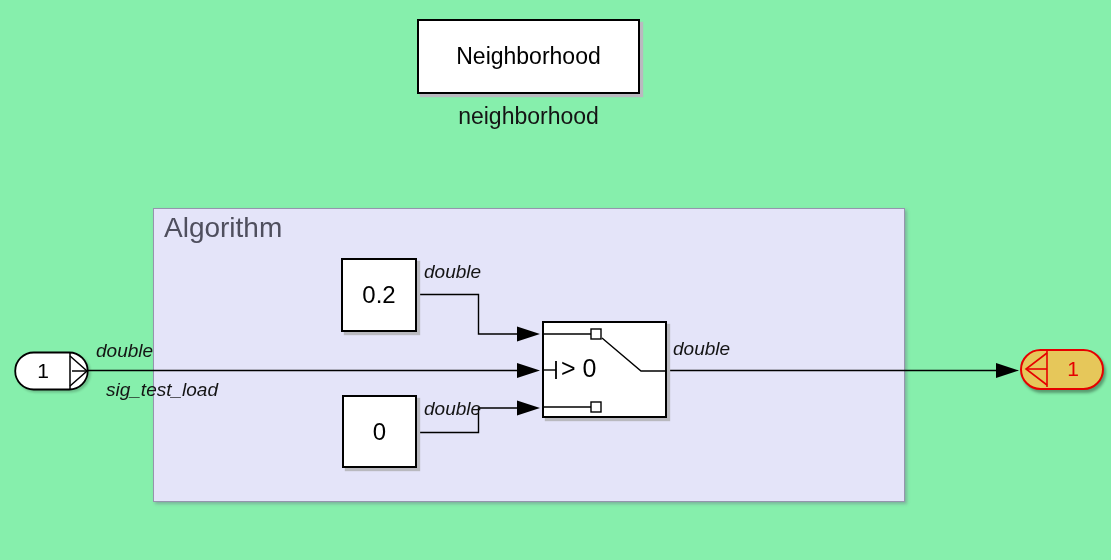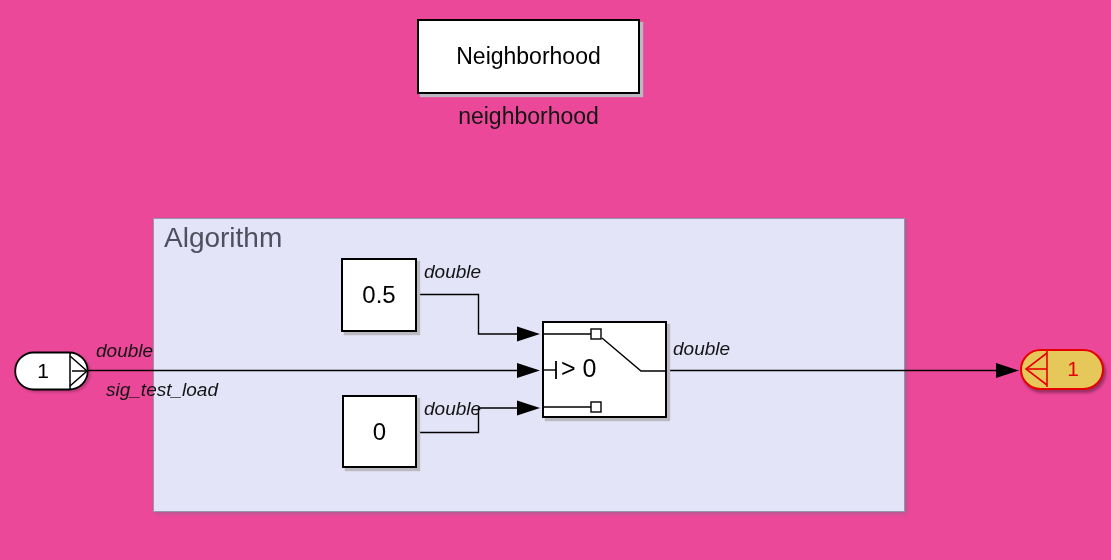--- a/index.html
+++ b/index.html
@@ -1,35 +1,35 @@
 <!DOCTYPE html>
 <html><head>
 <meta charset="utf-8">
 <style>
   html,body{margin:0;padding:0;background:#ffffff;}
   #canvas{
-    position:relative;width:1111px;height:560px;background:#ec4899;
+    position:relative;width:1111px;height:560px;background:#86efac;
     font-family:"Liberation Sans",sans-serif;overflow:hidden;
   }
   .abs{position:absolute;}
   
   .sim-block{
     position:absolute;background:#ffffff;border:2px solid #000;
     box-shadow:3px 3px 1px #b9b9bf;
     display:flex;align-items:center;justify-content:center;
     color:#000;box-sizing:border-box;
   }
   #subsystem{left:417px;top:19px;width:223px;height:75px;font-size:23px;}
   #subsystem-label{
     left:417px;top:104px;width:223px;text-align:center;
     font-size:23px;color:#141414;line-height:1.1;
   }
   
   #area{
-    left:153px;top:218px;width:752px;height:294px;
+    left:153px;top:208px;width:752px;height:294px;
     background:#e4e4f9;border:1px solid #9595ad;box-sizing:border-box;
     box-shadow:2px 2px 3px rgba(110,110,135,0.45);
   }
   #area-title{
     position:absolute;left:10px;top:2px;font-size:28px;color:#4f4f5e;line-height:1.2;
   }
   
   #const-upper{left:341px;top:258px;width:76px;height:74px;font-size:24px;}
   #const-lower{left:342px;top:395px;width:75px;height:73px;font-size:24px;}
   
@@ -88,21 +88,21 @@
     <polygon points="517,363 517,378 540,370.5"></polygon>
     <path d="M416 294.5 H478.5 V334 H518"></path>
     <polygon points="517,326.5 517,341.5 540,334"></polygon>
     <path d="M416 432.5 H478.5 V408 H518"></path>
     <polygon points="517,400.5 517,415.5 540,408"></polygon>
     <path d="M667 370.5 H997"></path>
     <polygon points="996,363 996,378 1019,370.5"></polygon>
   </svg>
 
   <div id="const-upper" class="sim-block">
-    <span>0.5</span>
+    <span>0.2</span>
   </div>
   <div id="const-lower" class="sim-block">
     <span>0</span>
   </div>
 
   <div id="switch-block" class="sim-block">
     <svg width="121" height="93" viewBox="0 0 121 93">
       <g stroke="#000" stroke-width="1.4" fill="none">
         <path d="M0 11 H47"></path>
         <rect x="47" y="6" width="10" height="10" fill="#fff"></rect>

